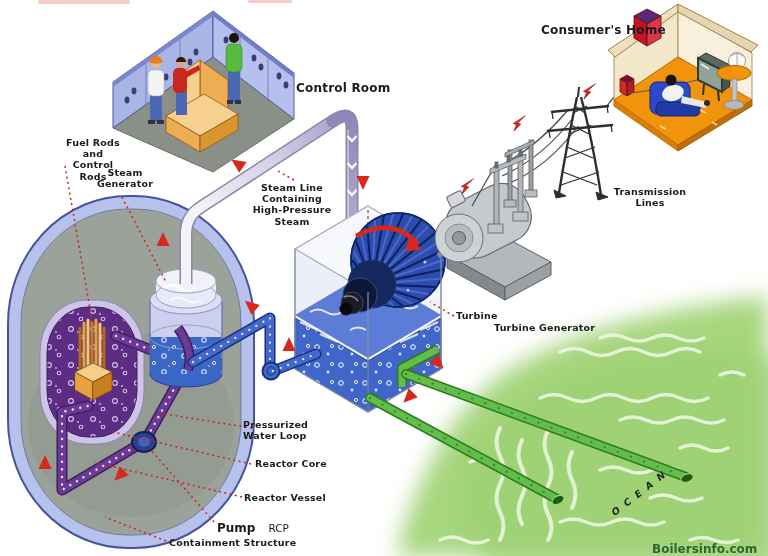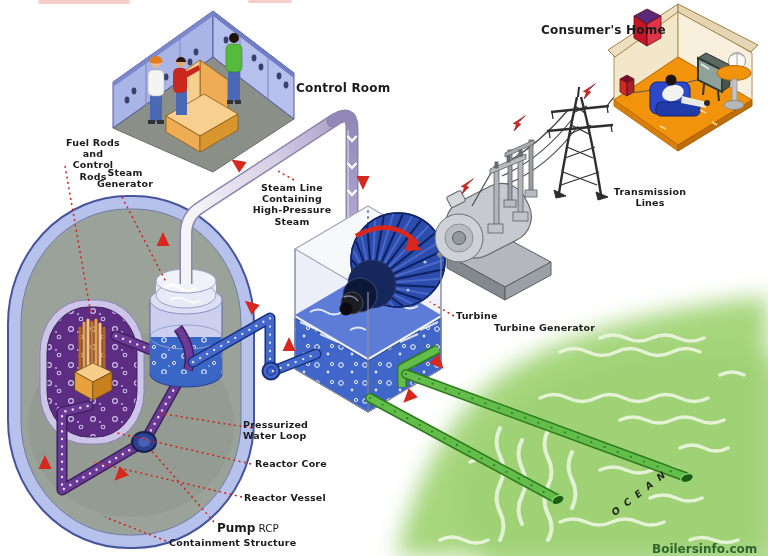--- a/index.html
+++ b/index.html
@@ -9,21 +9,21 @@
   .lbl{position:absolute;font-weight:bold;font-size:9.5px;line-height:1.18;color:#1b1b1b;
        white-space:pre-line;letter-spacing:.2px;}
   .ctr{text-align:center;}
   .lbl.big{font-size:12px;}
   #ocean-word{position:absolute;left:586px;top:486px;width:110px;text-align:center;
        font-weight:bold;font-style:italic;font-size:9.5px;letter-spacing:7px;color:#222;
        transform:rotate(-38deg);}
   #watermark{position:absolute;left:652px;top:542px;font-weight:bold;font-size:12px;color:#2e662e;}
   #pump-lbl{position:absolute;left:217px;top:517px;}
   #pump-lbl .p{font-weight:bold;font-size:12px;color:#1b1b1b;}
-  #pump-lbl .r{font-weight:normal;font-size:10.5px;color:#1b1b1b;margin-left:3px;}
+  #pump-lbl .r{font-weight:normal;font-size:10.5px;color:#1b1b1b;margin-left:13px;}
 </style>
 </head>
 <body>
 
 <div id="stage">
 <svg id="art" width="768" height="556" viewBox="0 0 768 556">
   <defs>
     <linearGradient id="gSteamDiag" x1="200" y1="215" x2="345" y2="118" gradientUnits="userSpaceOnUse">
       <stop offset="0" stop-color="#f4f3f8"></stop>
           <stop offset="0.55" stop-color="#d3cde4"></stop>

